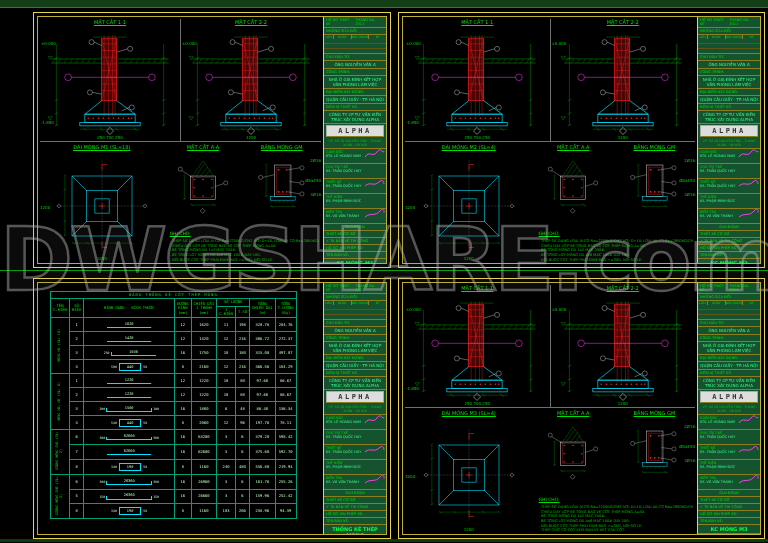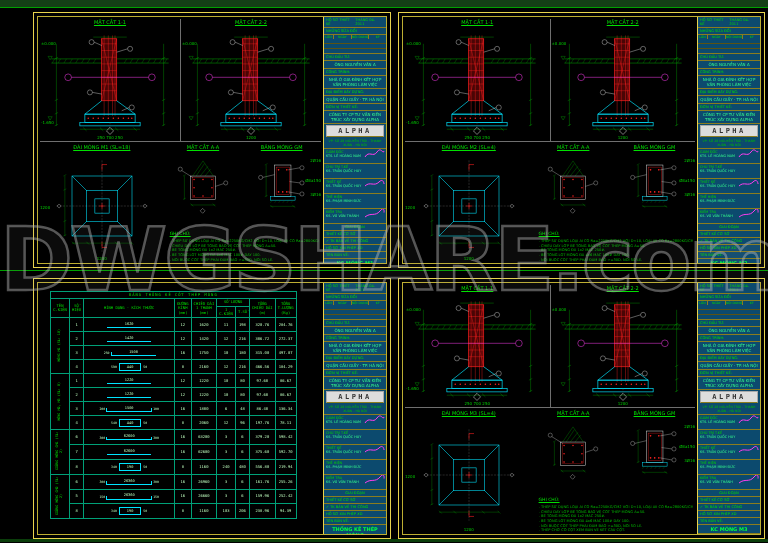--- a/index.html
+++ b/index.html
@@ -29,21 +29,21 @@
   .plan-col{width:44%;display:flex;flex-direction:column;position:relative;padding-top:2px;}
   .right-col{flex:1;display:flex;flex-direction:column;overflow:hidden;}
   .details-row{display:flex;height:76px;}
   .det{flex:1;display:flex;flex-direction:column;position:relative;padding-top:2px;}
   .notes{flex:1;padding:2px 2px 0 6px;overflow:hidden;}
   .notes-title{color:#00e000;font-size:4.5px;text-decoration:underline;display:inline-block;margin-bottom:1px;}
   .note-line{color:#00bb00;font-size:3.6px;line-height:1.3;white-space:nowrap;overflow:hidden;}
   .note-line::before{content:"- ";}
   
   .tb{width:62px;min-width:62px;border-left:1px solid #e8d44d;display:flex;flex-direction:column;
-      color:#00d800;overflow:hidden;background:#0c4a6e;}
+      color:#00d800;overflow:hidden;background:#14532d;}
   .tb > div{border-bottom:1px solid #8a7d1e;padding:1px 2px;flex:none;}
   .tb-top2{display:flex;justify-content:space-between;font-size:3.6px;}
   .tb-h{font-size:3.6px;color:#00e000;}
   .tb-v{font-size:4px;color:#35ff8d;text-align:center;}
   .tb-rev-head{display:flex;font-size:3.2px;color:#00d800;}
   .tb-rev-head span{flex:1;border-left:1px solid #8a7d1e;text-align:center;overflow:hidden;white-space:nowrap;}
   .tb-rev-head span:first-child{border-left:none;flex:0 0 9px;}
   .tb-rev-row{height:4px;border-bottom:1px solid #5c5314;}
   .tb-logo{background:#ddd;color:#333;font:bold 7px "DejaVu Sans Mono",monospace;
            text-align:center;letter-spacing:2.5px;border:1px solid #aaa;margin:1px 2px;padding:1px 0;}

